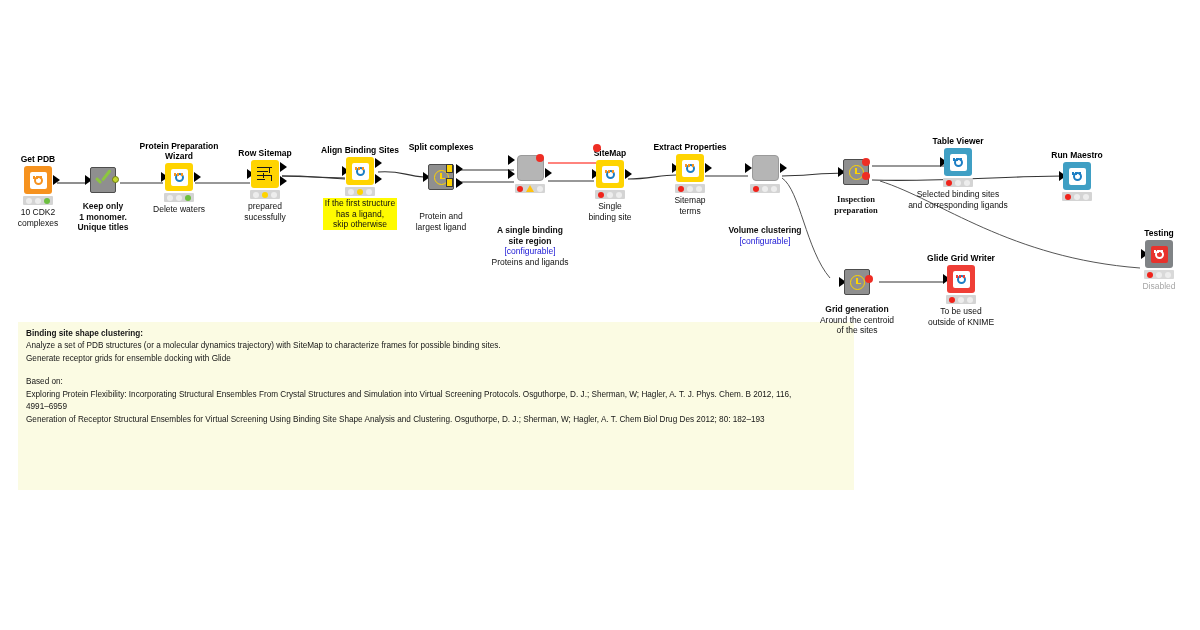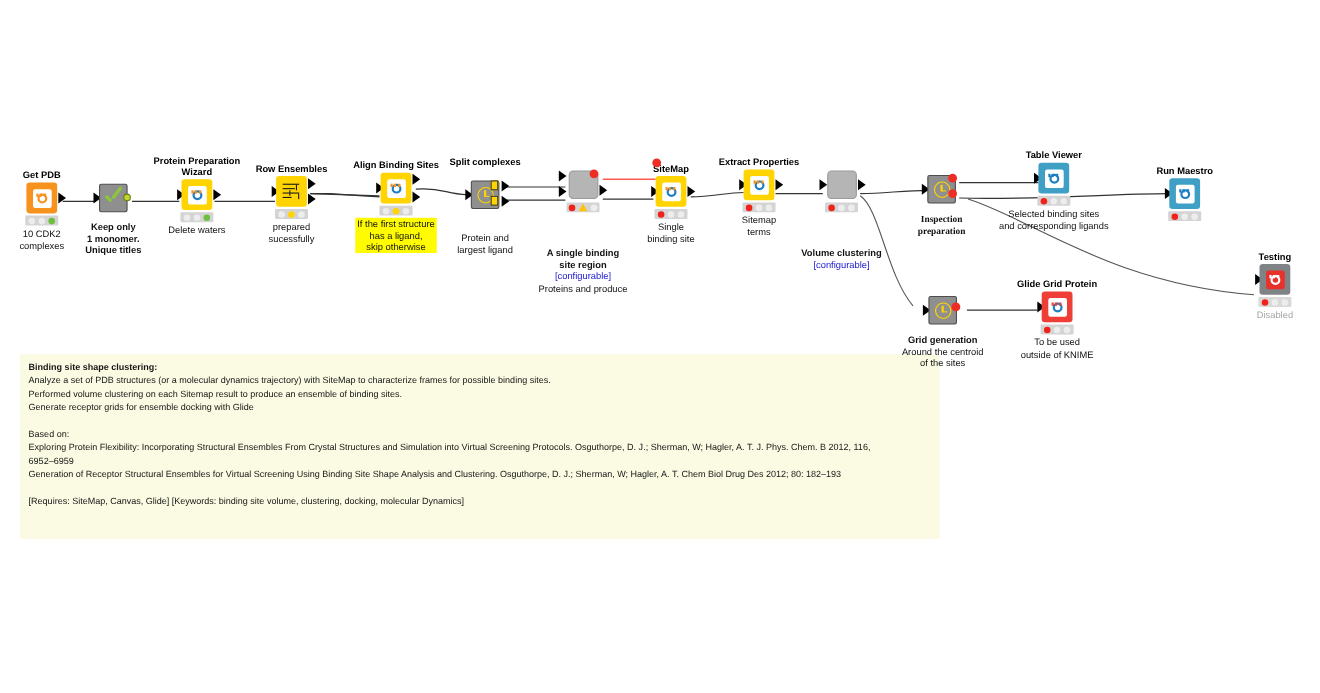--- a/index.html
+++ b/index.html
@@ -298,21 +298,21 @@
     </div>
     <div class="status">
         <i class="off"></i>
         <i class="off"></i>
         <i class="green"></i>
       </div>
     <div class="sub sub-wrap">Delete waters</div>
   </div>
 
   <div class="node" style="left:265px; top:148px;">
-    <div class="title">Row Ensembles</div>
+    <div class="title">Row Sitemap</div>
     <div class="figrow">
       <span class="port" style="left:62px; top:9px;"></span>
       <div class="icon yellow sq">
         <div class="splitter">
           <span></span>
             <span></span>
             <span></span>
             <span></span>
           <i></i>
             <i></i>
@@ -380,21 +380,21 @@
       <span class="port" style="right:58px; top:14px;"></span>
     </div>
     <div class="status">
         <i class="red"></i>
         <i class="warn"></i>
         <i class="off"></i>
       </div>
     <div class="sub sub-wrap bold">A single binding
 site region</div>
     <div class="sub cfg" style="color:#1915d4;">[configurable]</div>
-    <div class="sub">Proteins and produce</div>
+    <div class="sub">Proteins and ligands</div>
   </div>
 
   <div class="node" style="left:610px; top:148px;">
     <div class="title">SiteMap</div>
     <div class="figrow">
       <span class="port" style="left:62px; top:9px;"></span>
       <div class="icon yellow sq">
         <div class="glyph">
             <span class="tick"><i></i><i></i><i></i></span>
             <span class="ring"></span>
@@ -528,21 +528,21 @@
         <div class="clock"></div>
       </div>
       <span class="port redp" style="right:64px; top:7px;"></span>
     </div>
     <div class="sub sub-wrap bold" style="margin-top:8px;">Grid generation</div>
     <div class="sub">Around the centroid
 of the sites</div>
   </div>
 
   <div class="node" style="left:961px; top:253px;">
-    <div class="title">Glide Grid Protein</div>
+    <div class="title">Glide Grid Writer</div>
     <div class="figrow">
       <span class="port" style="left:62px; top:9px;"></span>
       <div class="icon red sq">
         <div class="glyph">
             <span class="tick"><i style="background:#ef3e36"></i><i style="background:#ef3e36"></i><i style="background:#ef3e36"></i></span>
             <span class="ring"></span>
           </div>
       </div>
     </div>
     <div class="status">
@@ -550,24 +550,22 @@
         <i class="off"></i>
         <i class="off"></i>
       </div>
     <div class="sub sub-wrap">To be used
 outside of KNIME</div>
   </div>
 
   <div id="annotation">
     <p class="hd">Binding site shape clustering:</p>
     <p>Analyze a set of PDB structures (or a molecular dynamics trajectory) with SiteMap to characterize frames for possible binding sites.</p>
-    <p>Performed volume clustering on each Sitemap result to produce an ensemble of binding sites.</p>
     <p>Generate receptor grids for ensemble docking with Glide</p>
     <div class="blank"></div>
     <p>Based on:</p>
     <p>Exploring Protein Flexibility: Incorporating Structural Ensembles From Crystal Structures and Simulation into Virtual Screening Protocols.  Osguthorpe, D. J.; Sherman, W; Hagler, A. T.  J. Phys. Chem. B 2012, 116,</p>
-    <p>6952–6959</p>
+    <p>4991–6959</p>
     <p>Generation of Receptor Structural Ensembles for Virtual Screening Using Binding Site Shape Analysis and Clustering. Osguthorpe, D. J.; Sherman, W; Hagler, A. T.  Chem Biol Drug Des 2012; 80: 182–193</p>
     <div class="blank"></div>
-    <p>[Requires: SiteMap, Canvas, Glide] [Keywords: binding site volume, clustering, docking, molecular Dynamics]</p>
   </div>
 
 </div>
 
 </body></html>

